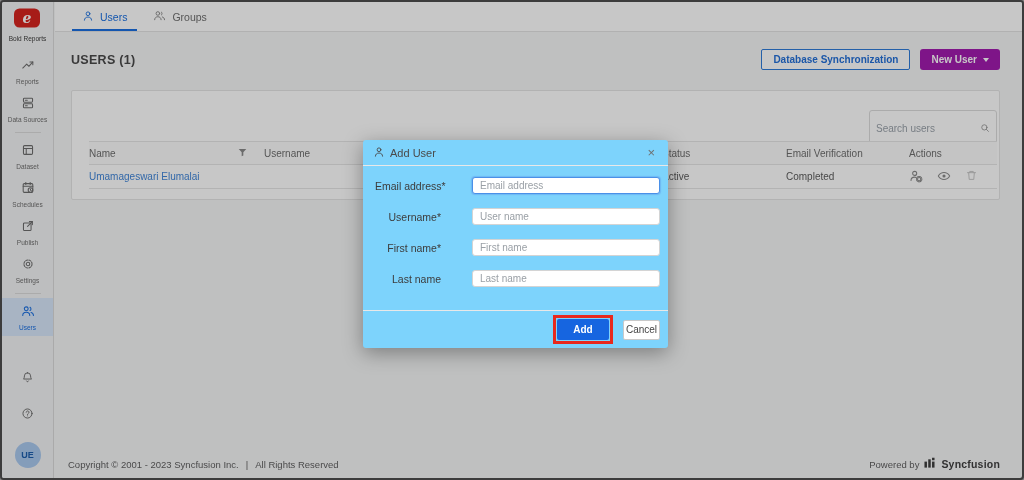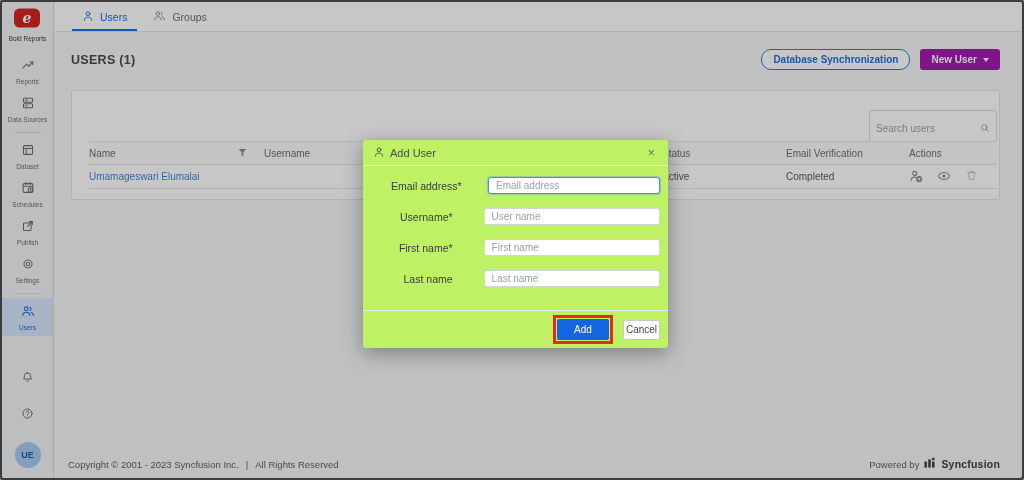--- a/index.html
+++ b/index.html
@@ -26,21 +26,21 @@
   .topbar { height:30px; background:#fff; border-bottom:1px solid #e3e3e3; display:flex; align-items:stretch; padding-left:14px; }
   .tab { display:flex; align-items:center; gap:6px; padding:0 13px; font-size:10.5px; color:#6f6f6f; position:relative; cursor:pointer; }
   .tab svg { stroke:#8a8a8a; }
   .tab.active { color:#1a6fe0; }
   .tab.active svg { stroke:#1a6fe0; }
   .tab.active::after { content:""; position:absolute; left:3px; right:3px; bottom:0; height:2px; background:#1a6fe0; }
 
   .page-head { display:flex; justify-content:space-between; align-items:center; padding:17px 22px 0 16px; }
   .page-title { font-size:12.5px; font-weight:bold; color:#4a4a4a; letter-spacing:.3px; }
   .head-buttons { display:flex; gap:10px; }
-  .btn-outline { height:21px; padding:0 11px; font-size:10px; font-weight:bold; color:#2470d8; border:1px solid #2f7bd9; background:#fff; border-radius:10px; cursor:pointer; font-family:inherit; }
+  .btn-outline { height:21px; padding:0 11px; font-size:10px; font-weight:bold; color:#2470d8; border:1px solid #2f7bd9; background:#fff; border-radius:2px; cursor:pointer; font-family:inherit; }
   .btn-primary { height:21px; padding:0 11px; font-size:10px; font-weight:bold; color:#fff; background:#a21caf; border:none; border-radius:3px; display:flex; align-items:center; gap:6px; cursor:pointer; font-family:inherit; }
   .caret-down { width:0; height:0; border-left:3.5px solid transparent; border-right:3.5px solid transparent; border-top:4px solid #fff; }
 
   .card { position:absolute; left:16px; right:22px; top:88px; height:110px; background:#fff; border:1px solid #e4e4e4; border-radius:2px; }
   .search-box { position:absolute; top:19px; right:2px; width:128px; height:36px; border:1px solid #dcdcdc; border-radius:3px; background:#fff; display:flex; align-items:center; padding:0 6px; gap:4px; }
   .search-box input { border:none; outline:none; flex:1; min-width:0; font-size:10px; color:#333; background:transparent; font-family:inherit; }
   .search-box input::placeholder { color:#9aa2aa; }
 
   .table { position:absolute; left:17px; right:2px; top:50px; font-size:10px; color:#5c5c5c; }
   .trow { display:grid; grid-template-columns:175px 398px 124px 123px 1fr; align-items:center; height:24px; border-bottom:1px solid #e6e6e6; }
@@ -52,34 +52,34 @@
   .actions-cell svg { stroke:#8b8b8b; cursor:pointer; }
   .actions-cell .disabled svg { stroke:#c6c6c6; }
 
   .page-footer { position:absolute; left:13px; right:22px; bottom:7px; display:flex; justify-content:space-between; align-items:center; font-size:9.5px; color:#5f5f5f; }
   .pf-left { display:flex; align-items:center; gap:7px; }
   .pf-right { display:flex; align-items:center; gap:5px; }
   .sf-brand { font-size:10.5px; font-weight:bold; color:#3f3f3f; letter-spacing:.2px; }
 
   
   .overlay { position:absolute; inset:0; background:rgba(0,0,0,.22); z-index:40; border-radius:3px; }
-  .modal { position:absolute; left:363px; top:140px; width:305px; z-index:60; background:#bef264; border-radius:3px; box-shadow:0 5px 20px rgba(0,0,0,.35); }
+  .modal { position:absolute; left:363px; top:140px; width:305px; z-index:60; background:#7dd3fc; border-radius:3px; box-shadow:0 5px 20px rgba(0,0,0,.35); }
   .modal-header { height:26px; display:flex; align-items:center; gap:5px; padding:0 10px; border-bottom:1px solid #e8e8e8; font-size:11px; color:#4a4a4a; }
   .modal-header svg { stroke:#4a4a4a; }
   .modal-close { margin-left:auto; font-size:13px; color:#6f6f6f; cursor:pointer; line-height:1; padding:2px 3px; }
-  .modal-body { padding:11px 8px 23px 28px; }
+  .modal-body { padding:11px 8px 23px 12px; }
   .field-row { display:flex; align-items:center; margin-bottom:14px; }
   .field-row:last-child { margin-bottom:0; }
   .field-label { width:66px; margin-right:31px; text-align:right; font-size:10.5px; color:#3c3c3c; white-space:nowrap; }
   .field-input { width:188px; height:17px; border:1px solid #d4d4d4; border-radius:3px; font-size:10px; padding:0 7px; color:#333; font-family:inherit; outline:none; }
   .field-input::placeholder { color:#9aa0a6; }
   .field-input.focused { border:1px solid #4a90e8; box-shadow:0 0 1px 1px rgba(93,151,232,.45); }
   .modal-footer { border-top:1px solid #e8e8e8; padding:4px 8px; display:flex; justify-content:flex-end; align-items:center; gap:10px; }
   .red-annotation { border:3px solid #e8291d; padding:1px; display:inline-flex; }
-  .btn-add { width:52px; height:21px; background:#1665e0; color:#fff; border:none; border-radius:2px; font-size:10px; font-weight:normal; cursor:pointer; font-family:inherit; }
+  .btn-add { width:52px; height:21px; background:#1665e0; color:#fff; border:none; border-radius:2px; font-size:10px; font-weight:bold; cursor:pointer; font-family:inherit; }
   .btn-cancel { width:37px; height:20px; background:#fff; color:#444; border:1px solid #c9c9c9; border-radius:2px; font-size:10px; cursor:pointer; font-family:inherit; }
 
   svg.ic { fill:none; stroke-width:1.2; stroke-linecap:round; stroke-linejoin:round; }
 </style>
 </head>
 <body>
 
 <div class="screen">
 
   <aside class="sidebar">

